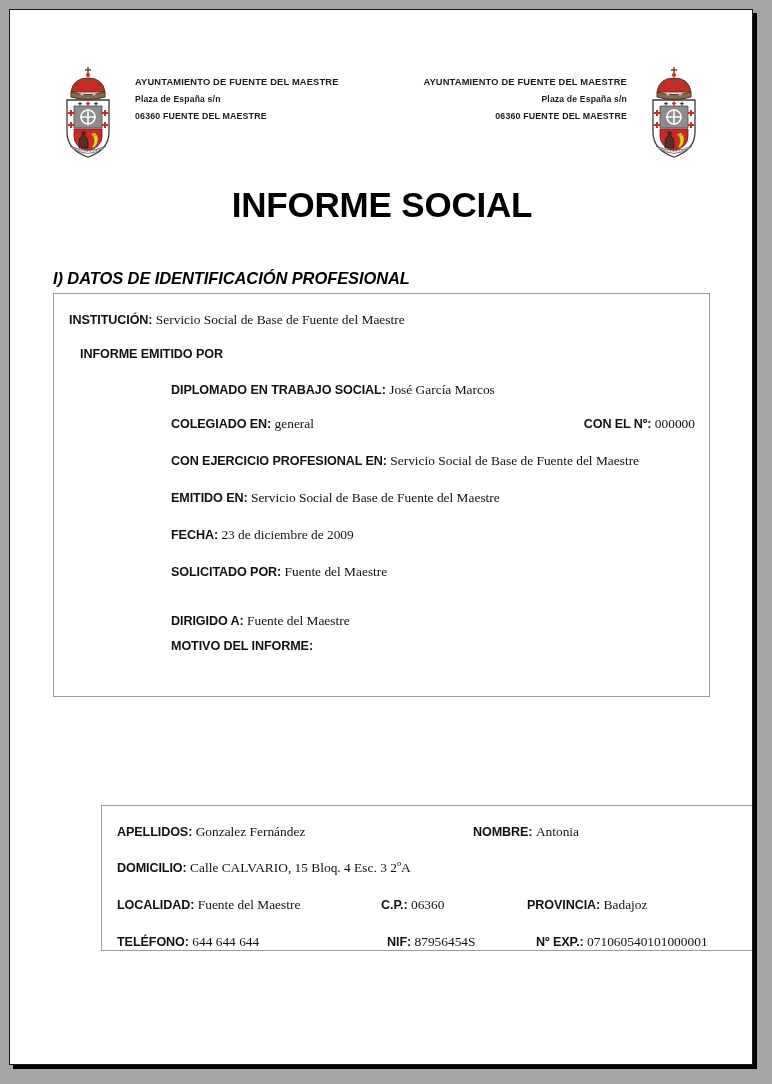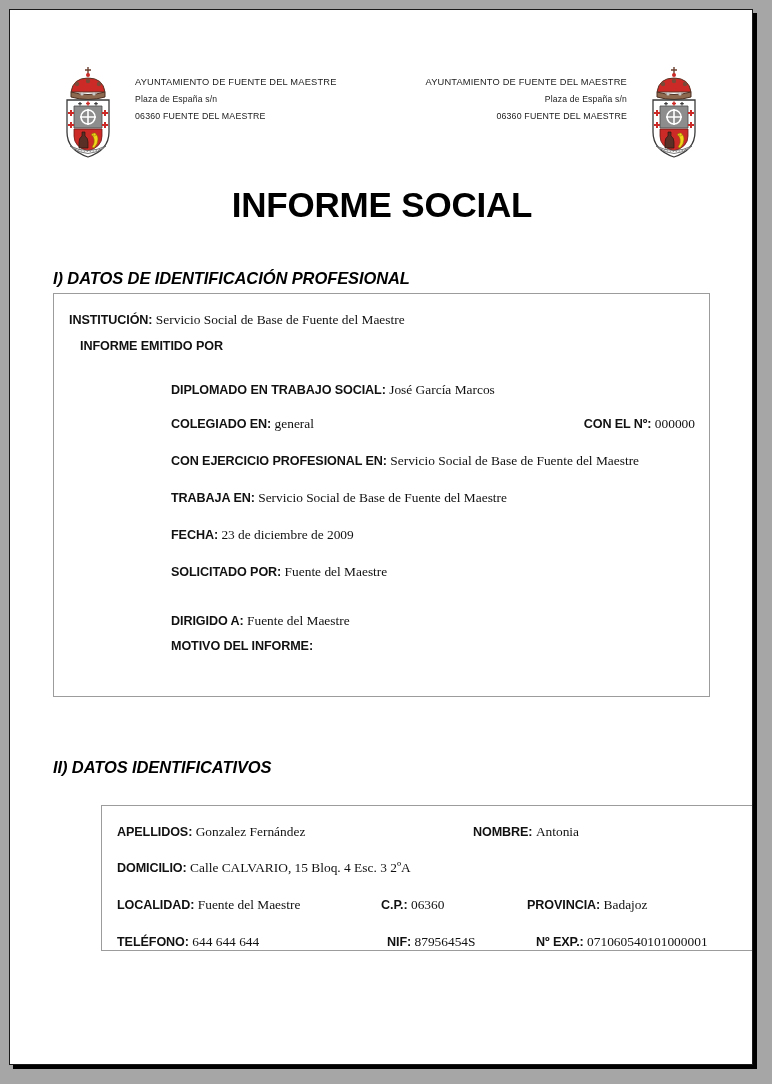--- a/index.html
+++ b/index.html
@@ -49,21 +49,21 @@
     width: 70px;
     height: 98px;
     flex: 0 0 auto;
     position: relative;
   }
   .crest svg { display: block; width: 70px; height: 98px; }
 
   .lh-text {
     font-family: "Liberation Sans", sans-serif;
     font-size: 9.3px;
-    font-weight: normal;
+    font-weight: bold;
     color: #1a1a1a;
     letter-spacing: 0.18px;
     padding-top: 11px;
     line-height: 1.95;
     white-space: nowrap;
   }
   .lh-left .lh-text  { text-align: left;  margin-left: 12px; }
   .lh-right .lh-text { text-align: right; margin-right: 12px; }
   .lh-text .l2 { font-size: 8.6px; }
   .lh-text .l3 { font-size: 8.8px; }
@@ -121,21 +121,21 @@
   .val {
     font-family: "Liberation Serif", serif;
     font-weight: normal;
     font-size: 13.4px;
   }
 
   
   #box-1 .lvl0 { left: 15px; }
   #box-1 .lvl1 { left: 73px; padding-left: 44px; }
   #r1-institucion   { top: 18px; }
-  #r1-emitidopor    { top: 44px; padding-left: 11px; }
+  #r1-emitidopor    { top: 52px; padding-left: 11px; }
   #r1-diplomado     { top: 88px; }
   #r1-colegiado     { top: 122px; }
   #r1-conelnum      { top: 122px; right: 14px; }
   #r1-ejercicio     { top: 159px; }
   #r1-trabaja       { top: 196px; }
   #r1-fecha         { top: 233px; }
   #r1-solicitado    { top: 270px; }
   #r1-dirigido      { top: 307px; margin-top: 12px; }
   #r1-motivo        { top: 344px; }
 
@@ -281,21 +281,21 @@
       <span class="lbl">CON EL Nº: </span>
       <span class="val">000000</span>
     </div>
 
     <div class="row lvl1" id="r1-ejercicio">
       <span class="lbl">CON EJERCICIO PROFESIONAL EN: </span>
       <span class="val">Servicio Social de Base de Fuente del Maestre</span>
     </div>
 
     <div class="row lvl1" id="r1-trabaja">
-      <span class="lbl">TRABAJA EN: </span>
+      <span class="lbl">EMITIDO EN: </span>
       <span class="val">Servicio Social de Base de Fuente del Maestre</span>
     </div>
 
     <div class="row lvl1" id="r1-fecha">
       <span class="lbl">FECHA: </span>
       <span class="val">23 de diciembre de 2009</span>
     </div>
 
     <div class="row lvl1" id="r1-solicitado">
       <span class="lbl">SOLICITADO POR: </span>
@@ -307,21 +307,20 @@
       <span class="val">Fuente del Maestre</span>
     </div>
 
     <div class="row lvl1" id="r1-motivo">
       <span class="lbl">MOTIVO DEL INFORME: </span>
       <span class="val"></span>
     </div>
 
   </div>
 
-  <div class="section-heading" id="heading-2">II) DATOS IDENTIFICATIVOS</div>
 
   <div class="data-box" id="box-2">
 
     <div class="row c1" id="r2-apellidos">
       <span class="lbl">APELLIDOS: </span>
       <span class="val">Gonzalez Fernández</span>
     </div>
 
     <div class="row" id="r2-nombre">
       <span class="lbl">NOMBRE: </span>

